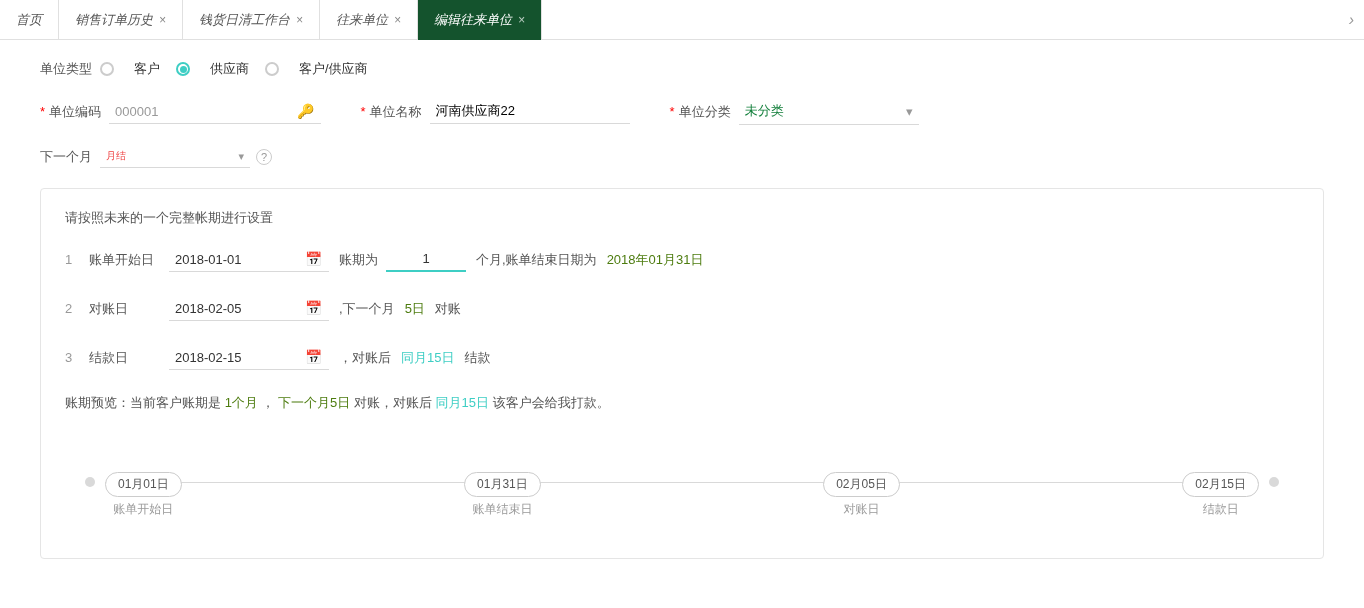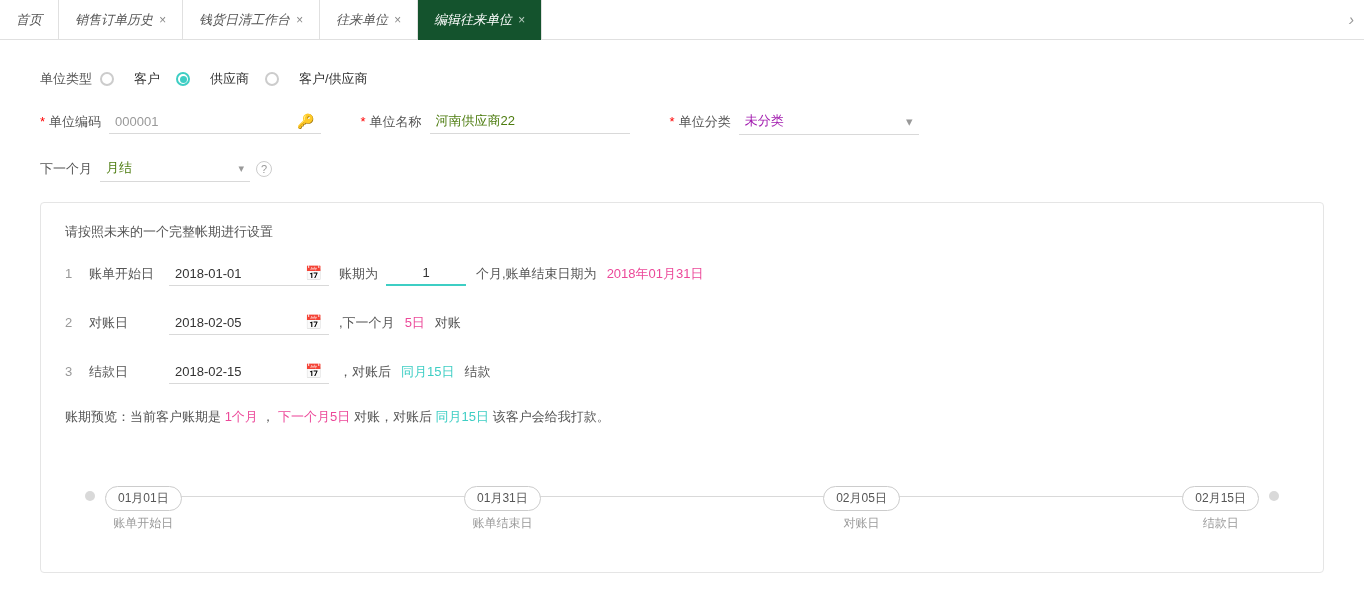--- a/index.html
+++ b/index.html
@@ -75,21 +75,21 @@
       color: #f00;
       margin-right: 4px;
     }
     .form-input {
       border: none;
       border-bottom: 1px solid #d9d9d9;
       padding: 4px 6px;
       font-size: 13px;
       outline: none;
       min-width: 150px;
-      color: #4d7c0f;
+      color: #000000;
     }
     .input-with-icon {
       display: flex;
       align-items: center;
       border-bottom: 1px solid #d9d9d9;
       padding: 4px 6px;
       min-width: 150px;
     }
     .input-with-icon input {
       border: none;
@@ -141,40 +141,40 @@
     .select-group {
       display: flex;
       align-items: center;
       border-bottom: 1px solid #d9d9d9;
       padding: 4px 6px;
       min-width: 150px;
       cursor: pointer;
     }
     .select-group .select-val {
       flex: 1;
-      color: #4d7c0f;
-      font-size: 13px;
+      color: #ef4444;
+      font-size: 10px;
     }
     .select-group .down-arrow {
       color: #999;
       font-size: 11px;
     }
 
     
     .cat-select {
       display: flex;
       align-items: center;
       border-bottom: 1px solid #d9d9d9;
       padding: 4px 50px 4px 6px;
       min-width: 180px;
       cursor: pointer;
       position: relative;
     }
     .cat-select .cat-val {
-      color: #a21caf;
+      color: #15803d;
       font-size: 13px;
     }
     .cat-select .down-arrow {
       position: absolute;
       right: 6px;
       color: #999;
     }
 
     
     .help-icon {
@@ -233,21 +233,21 @@
       font-size: 13px;
       width: 100%;
       color: #333;
     }
     .row-desc {
       margin-left: 10px;
       color: #555;
       font-size: 13px;
     }
     .orange-text {
-      color: #ec4899;
+      color: #4d7c0f;
     }
     .teal-text {
       color: #3ecec4;
     }
     .month-input-wrap {
       display: flex;
       align-items: center;
       border-bottom: 2px solid #3ecec4;
       padding: 4px 6px;
       width: 80px;
@@ -348,21 +348,21 @@
   </div>
   <div class="tab-item active">
     <span>编辑往来单位</span>
     <span class="tab-close">×</span>
   </div>
   <div class="tab-more">›</div>
 </div>
 
 <div class="main-content">
 
-  <div class="form-row" style="margin-top:10px;text-align:right;">
+  <div class="form-row" style="text-align:right;">
     <div class="form-group">
       <span class="form-label">单位类型</span>
       <div class="radio-group">
         <label class="radio-item">
           <span class="radio-circle"></span>
           <span>客户</span>
         </label>
         <label class="radio-item">
           <span class="radio-circle checked"></span>
           <span>供应商</span>

